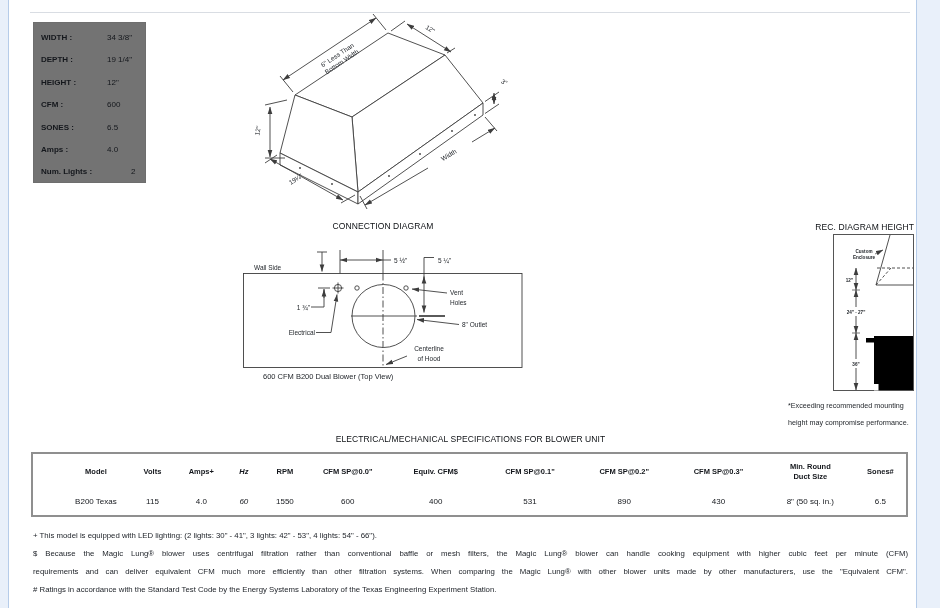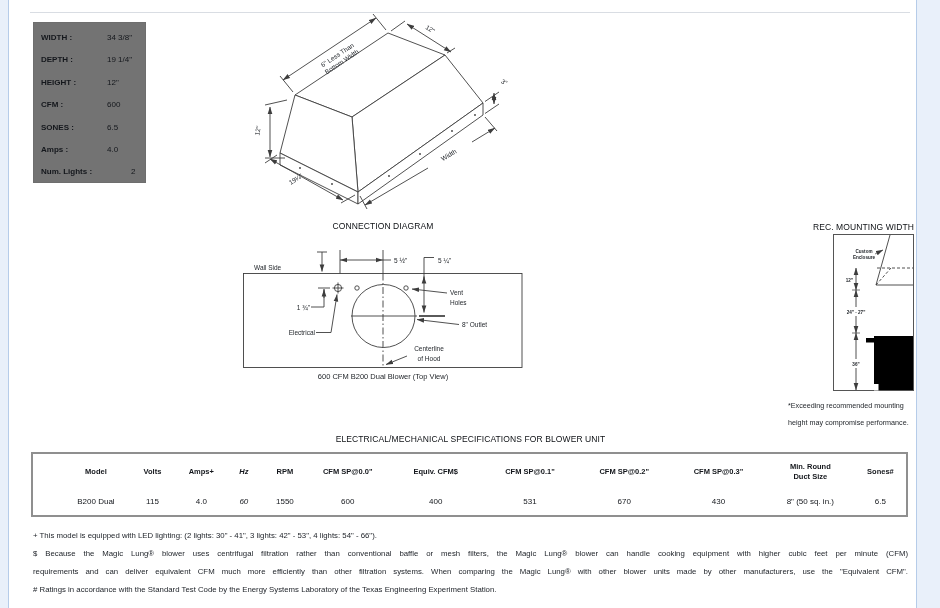--- a/index.html
+++ b/index.html
@@ -181,23 +181,23 @@
       <text class="t65" text-anchor="end" x="72" y="90">Electrical</text>
       <line class="ln" x1="73" y1="87.5" x2="88" y2="87.5"></line>
       <line class="ln" x1="88" y1="87.5" x2="94" y2="49.5" marker-end="url(#arr)"></line>
     </g>
     <g>
       <text class="t65" text-anchor="middle" x="186" y="106">Centerline</text>
       <text class="t65" text-anchor="middle" x="186" y="115.5">of Hood</text>
       <line class="ln" x1="164" y1="111" x2="143" y2="119.5" marker-end="url(#arr)"></line>
     </g>
   </svg>
-  <div class="small-cap" style="left:263px; top:372px; width:240px; text-align:center;">600 CFM B200 Dual Blower (Top View)</div>
-
-  <div class="h-bold" style="left:770px; top:222px; width:144px; text-align:right;">REC. MOUNTING WIDTH</div>
+  <div class="small-cap" style="left:263px; top:372px; width:240px; ">600 CFM B200 Dual Blower (Top View)</div>
+
+  <div class="h-bold" style="left:770px; top:222px; width:144px; text-align:right;">REC. DIAGRAM HEIGHT</div>
   <svg style="left:833px; top:234px;" width="81" height="157" viewBox="0 0 81 157">
     <rect x="0.5" y="0.5" width="80" height="156" fill="#fff" stroke="#555" stroke-width="1"></rect>
     <g>
       <line class="ln" x1="57" y1="1" x2="43" y2="51"></line>
       <line class="ln" x1="43" y1="51" x2="80" y2="51"></line>
       <line class="ln dash" x1="44" y1="34" x2="80" y2="34"></line>
       <line class="ln dash" x1="43" y1="51" x2="58" y2="34"></line>
     </g>
     <g>
       <text class="t45" text-anchor="middle" x="31" y="19" font-weight="bold">Custom</text>
@@ -238,29 +238,29 @@
       <div class="ecell c5">CFM SP@0.0"</div>
       <div class="ecell c6">Equiv. CFM$</div>
       <div class="ecell c7">CFM SP@0.1"</div>
       <div class="ecell c8">CFM SP@0.2"</div>
       <div class="ecell c9">CFM SP@0.3"</div>
       <div class="ecell c10">Min. Round
 Duct Size</div>
       <div class="ecell c11">Sones#</div>
     </div>
     <div class="erow dat">
-      <div class="ecell c0">B200 Dual</div>
+      <div class="ecell c0">B200 Texas</div>
       <div class="ecell c1">115</div>
       <div class="ecell c2">4.0</div>
       <div class="ecell c3">60</div>
       <div class="ecell c4">1550</div>
       <div class="ecell c5">600</div>
       <div class="ecell c6">400</div>
       <div class="ecell c7">531</div>
-      <div class="ecell c8">670</div>
+      <div class="ecell c8">890</div>
       <div class="ecell c9">430</div>
       <div class="ecell c10">8" (50 sq. in.)</div>
       <div class="ecell c11">6.5</div>
     </div>
   </div>
 
   <div class="fnotes">
     <div class="fn">+ This model is equipped with LED lighting: (2 lights: 30" - 41", 3 lights: 42" - 53", 4 lights: 54" - 66").</div>
     <div class="fn just">$ Because the Magic Lung® blower uses centrifugal filtration rather than conventional baffle or mesh filters, the Magic Lung® blower can handle cooking equipment with higher cubic feet per minute (CFM)</div>
     <div class="fn just">requirements and can deliver equivalent CFM much more efficiently than other filtration systems. When comparing the Magic Lung® with other blower units made by other manufacturers, use the "Equivalent CFM".</div>

